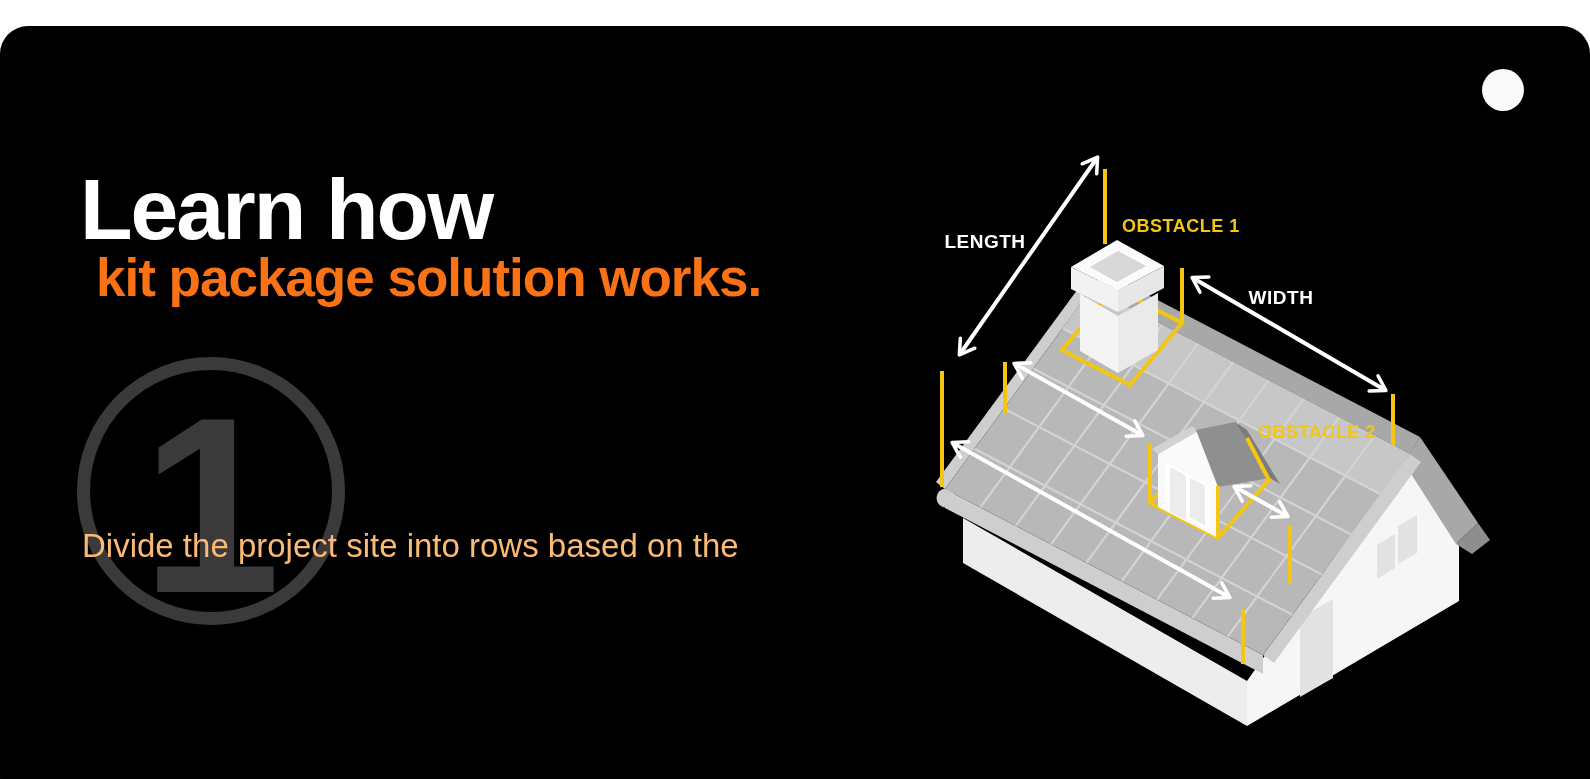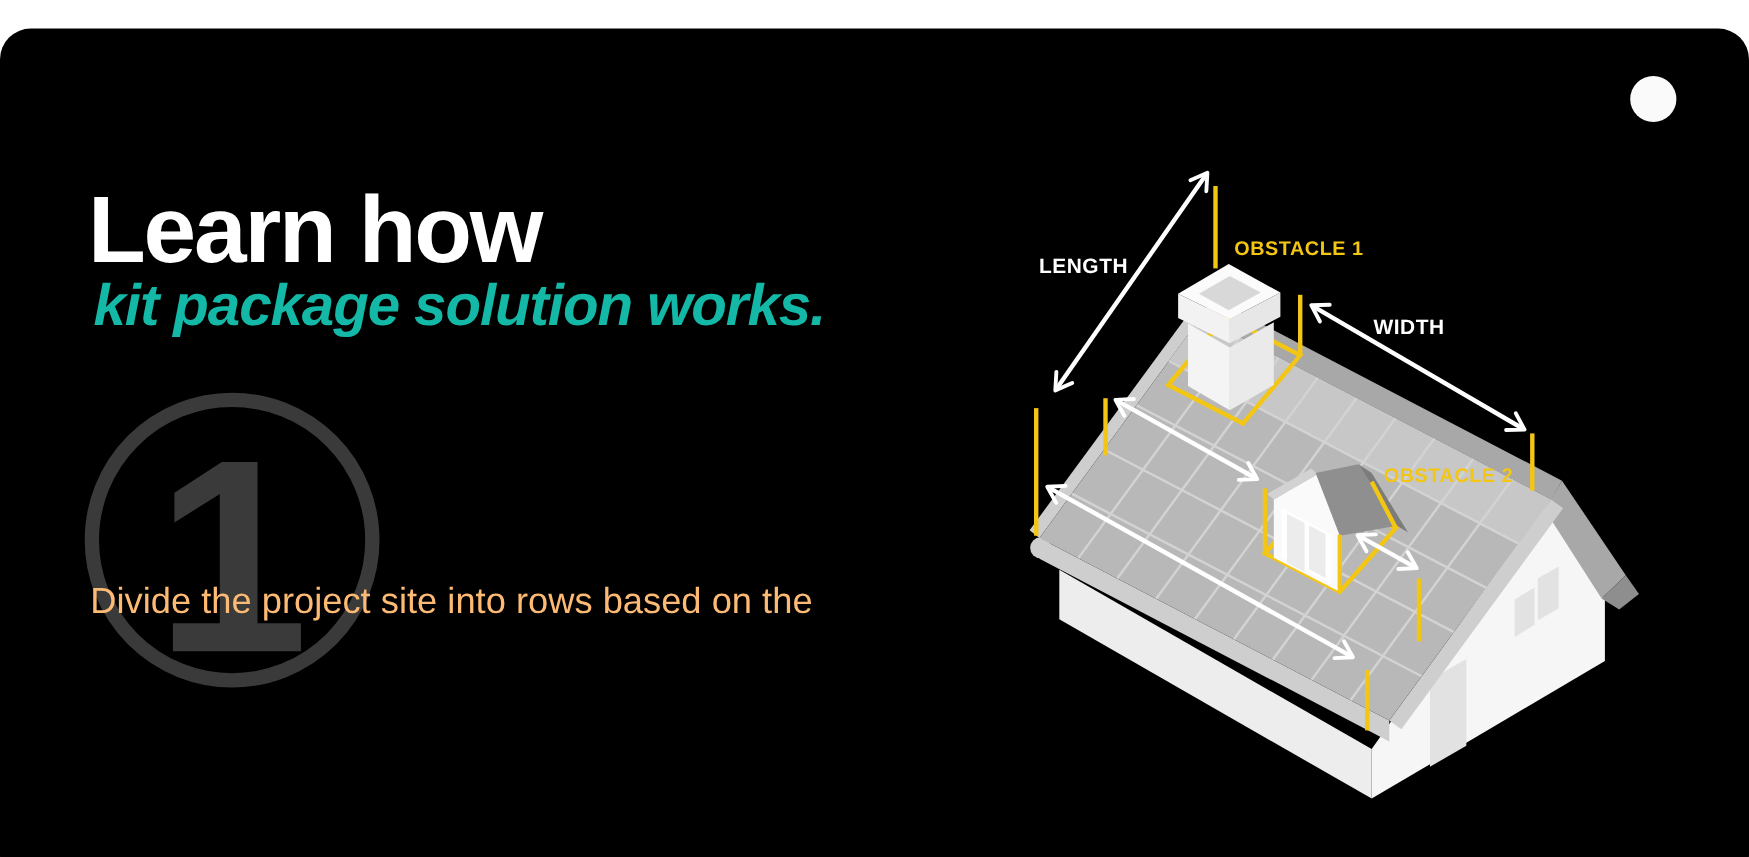--- a/index.html
+++ b/index.html
@@ -11,24 +11,23 @@
   .brand-dot{
     position:absolute;left:1482px;top:43px;width:42px;height:42px;
     border-radius:50%;background:#fafafa;
   }
   .headline-1{
     position:absolute;left:80px;top:140px;
     font-size:86px;font-weight:bold;letter-spacing:-2px;color:#ffffff;line-height:1;
     white-space:nowrap;
   }
   .headline-2{
-    position:absolute;left:85px;top:225px;
-    font-size:53px;font-weight:bold;letter-spacing:-1px;color:#14b8a6;line-height:1;
+    position:absolute;left:96px;top:225px;
+    font-size:53px;font-weight:bold;letter-spacing:-1px;color:#f97316;line-height:1;
     white-space:nowrap;
-    font-style:italic;
   }
   .step-circle{
     position:absolute;left:77px;top:331px;width:268px;height:268px;
     box-sizing:border-box;border:13px solid #3a3a3a;border-radius:50%;
     display:flex;align-items:center;justify-content:center;
   }
   .step-number{
     font-size:250px;font-weight:bold;color:#3a3a3a;line-height:1;margin-top:30px;
   }
   .description{

